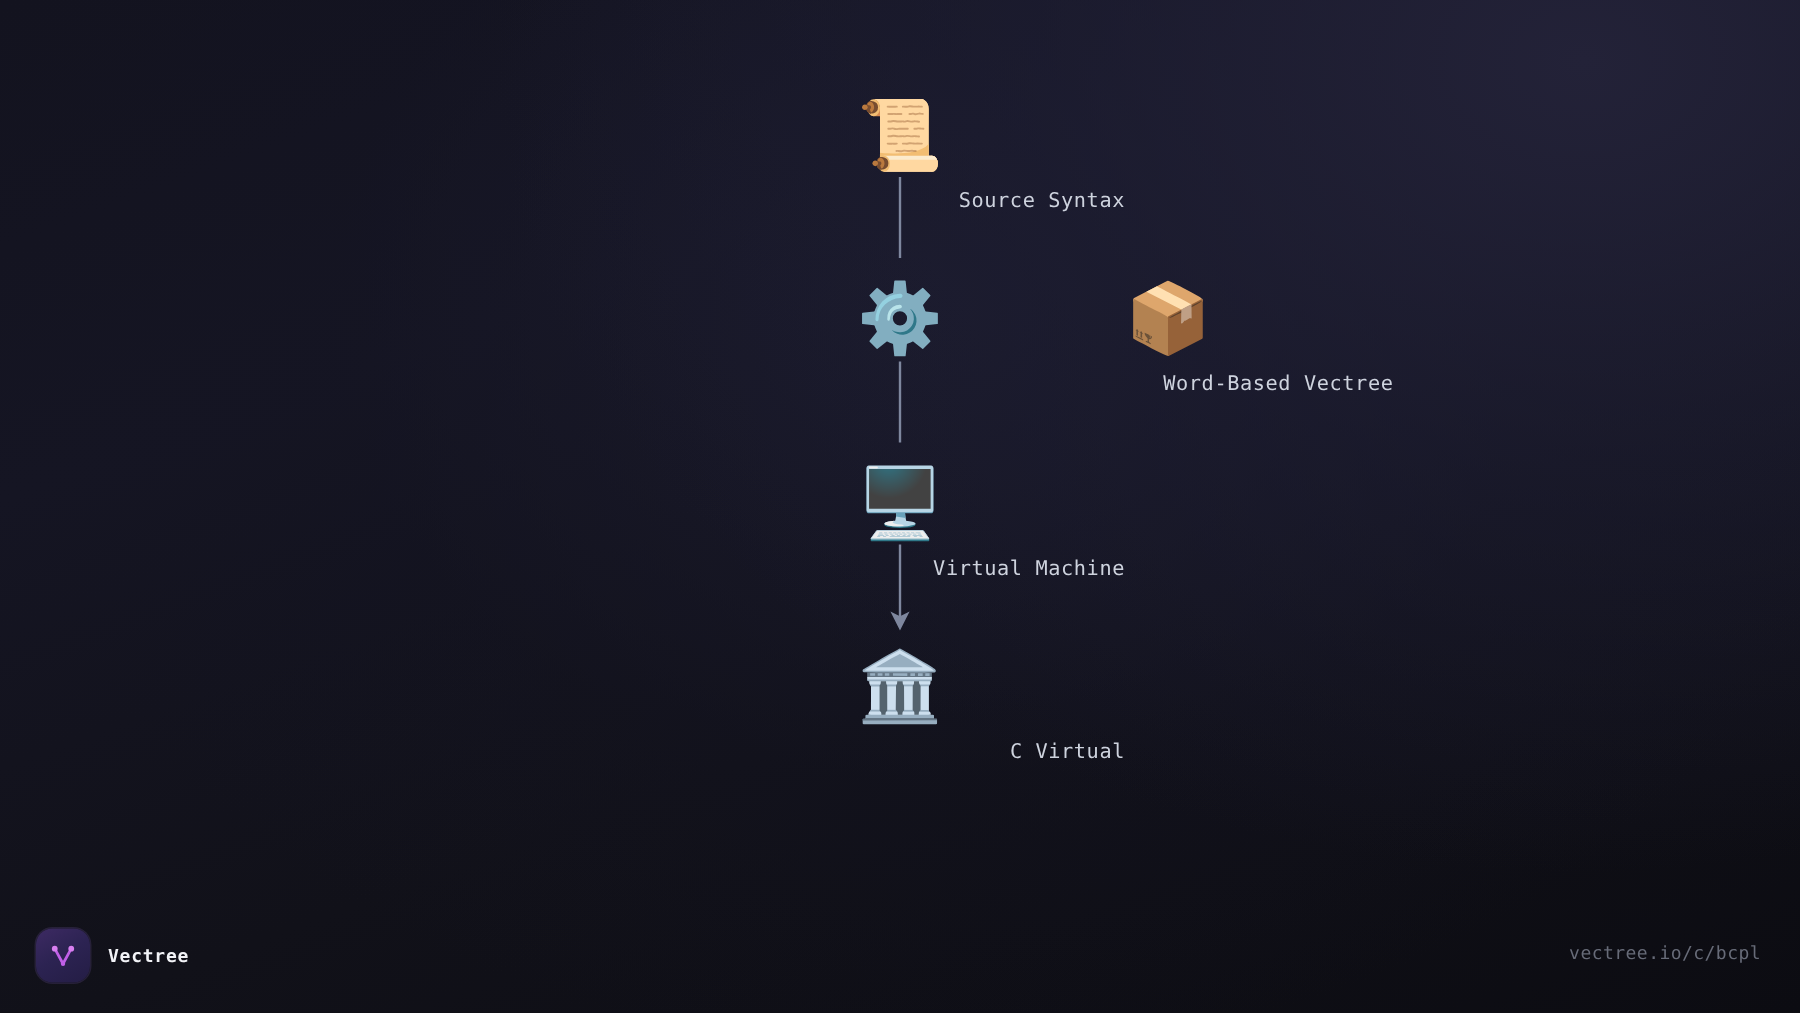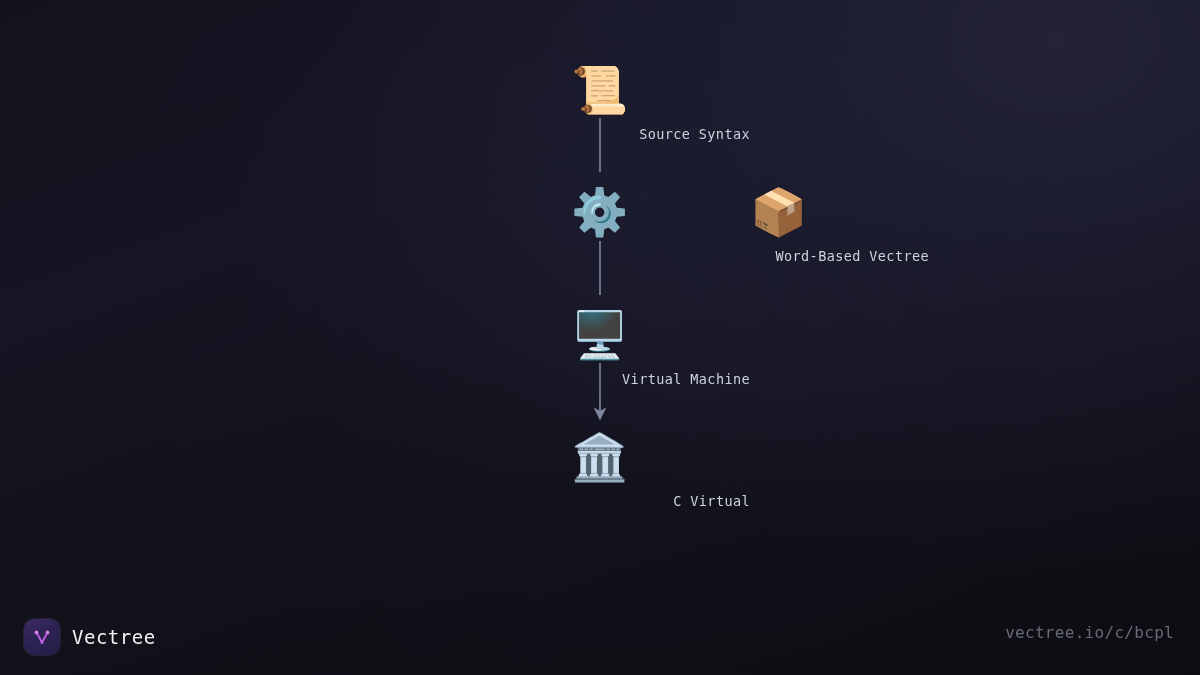--- a/index.html
+++ b/index.html
@@ -61,41 +61,41 @@
   #logo-badge {
     width:36px; height:36px;
     border-radius:11px;
     background:linear-gradient(150deg,#3d2a63 0%,#2c2352 48%,#241d45 100%);
     display:flex; align-items:center; justify-content:center;
     box-shadow:0 0 0 1px rgba(150,110,220,0.16);
     flex:0 0 auto;
   }
   #brand-name {
     font-family:"DejaVu Sans Mono", monospace;
-    font-size:19px;
-    font-weight:normal;
+    font-size:12px;
+    font-weight:bold;
     color:#f2f3f7;
     letter-spacing:0.5px;
   }
   #page-title {
     margin-top:8px;
     font-family:"Liberation Sans", sans-serif;
     font-size:37px;
     font-weight:bold;
     color:#ffffff;
     letter-spacing:-0.4px;
     line-height:42px;
   }
 
   #site-url {
     position:absolute;
     right:26px;
     bottom:33px;
     font-family:"DejaVu Sans Mono", monospace;
-    font-size:16px;
+    font-size:12px;
     color:#676b78;
     letter-spacing:0.3px;
   }
 </style>
 </head>
 <body>
 
 <div id="stage">
 
   <svg id="edges" viewBox="0 0 1200 675" width="1200" height="675">

